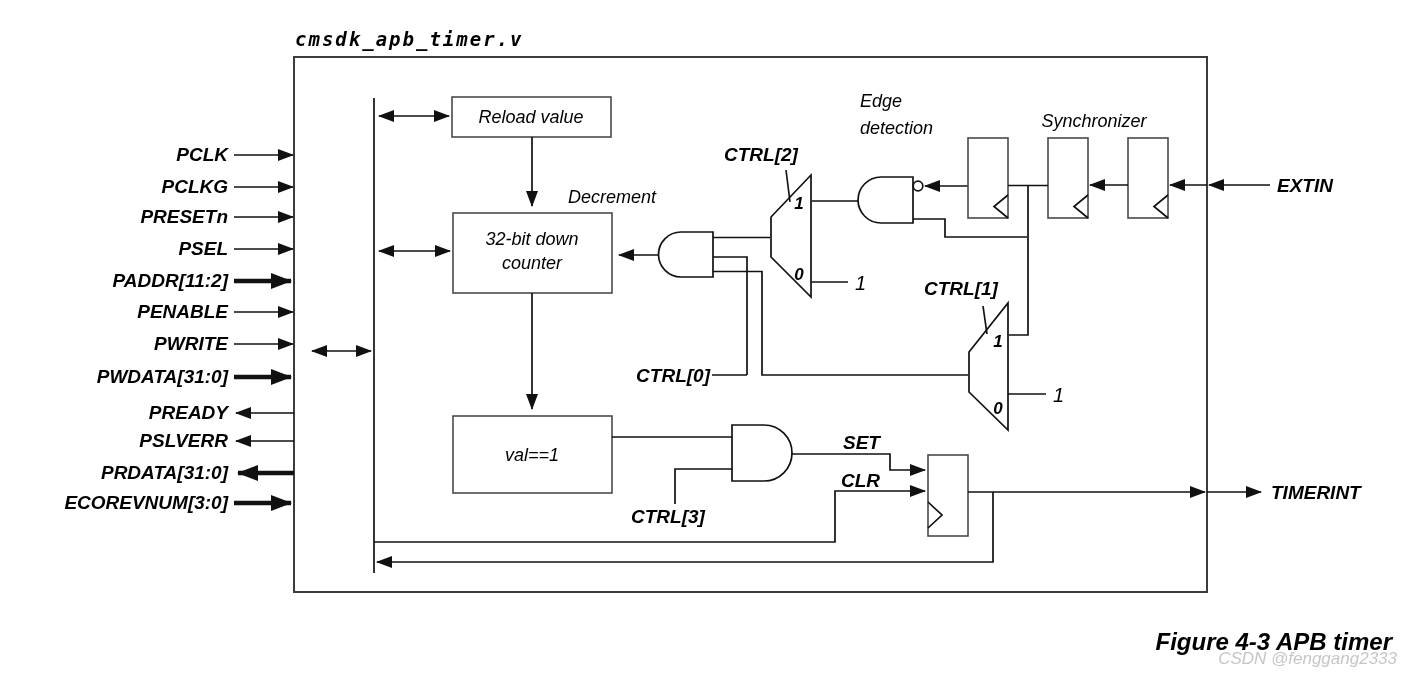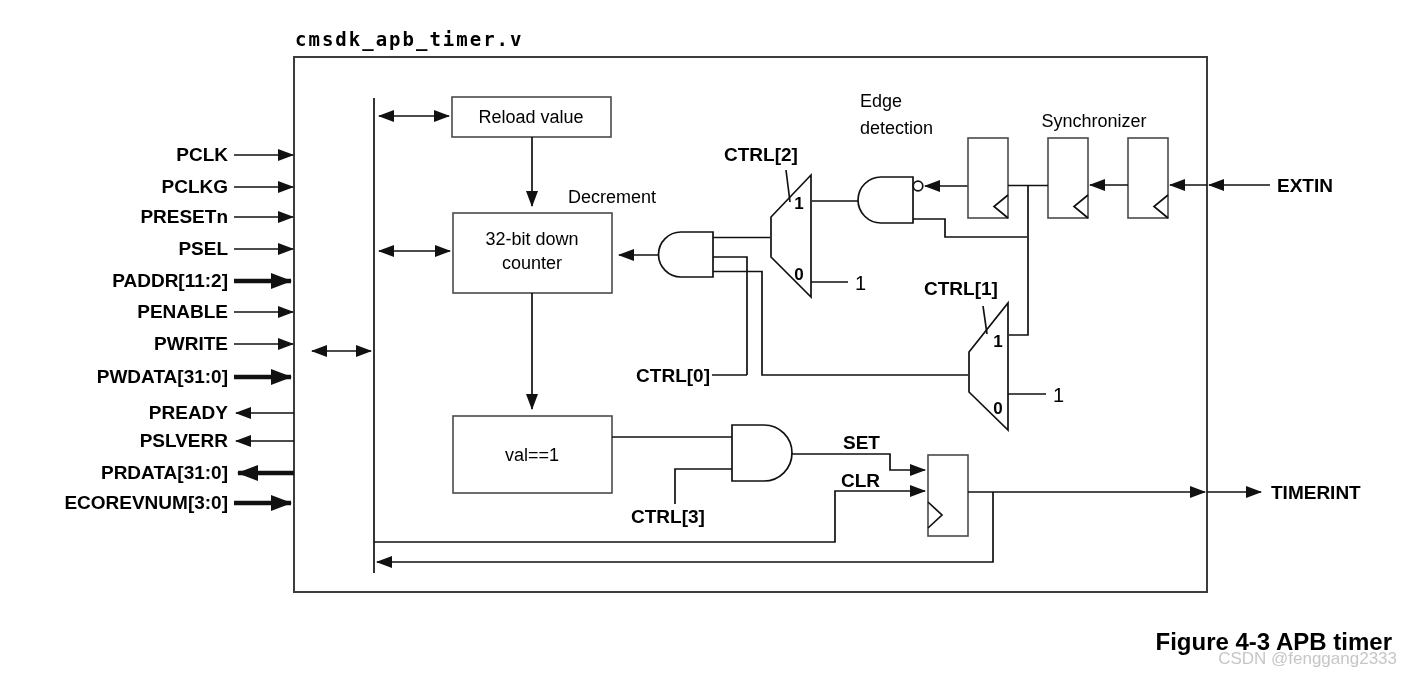--- a/index.html
+++ b/index.html
@@ -1,16 +1,16 @@
 <!DOCTYPE html>
 <html><head>
 <meta charset="utf-8">
 <style>
   html,body{margin:0;padding:0;background:#ffffff;}
-  .stage{position:relative;width:1409px;height:675px;background:#ffffff;overflow:hidden;}
+  .stage{position:relative;width:1409px;height:675px;background:#ffffff;overflow:hidden;font-style:italic;}
   svg{display:block;}
   
   .w{stroke:#111111;stroke-width:1.7;fill:none;}
   .wb{stroke:#111111;stroke-width:4.6;fill:none;}
   .box{fill:#ffffff;stroke:#4a4a4a;stroke-width:1.6;}
   .mod{fill:none;stroke:#3c3c3c;stroke-width:2;}
   .gate{fill:#ffffff;stroke:#111111;stroke-width:1.7;}
   .mux{fill:#ffffff;stroke:#111111;stroke-width:1.7;}
   .chev{fill:none;stroke:#111111;stroke-width:1.7;}
   

